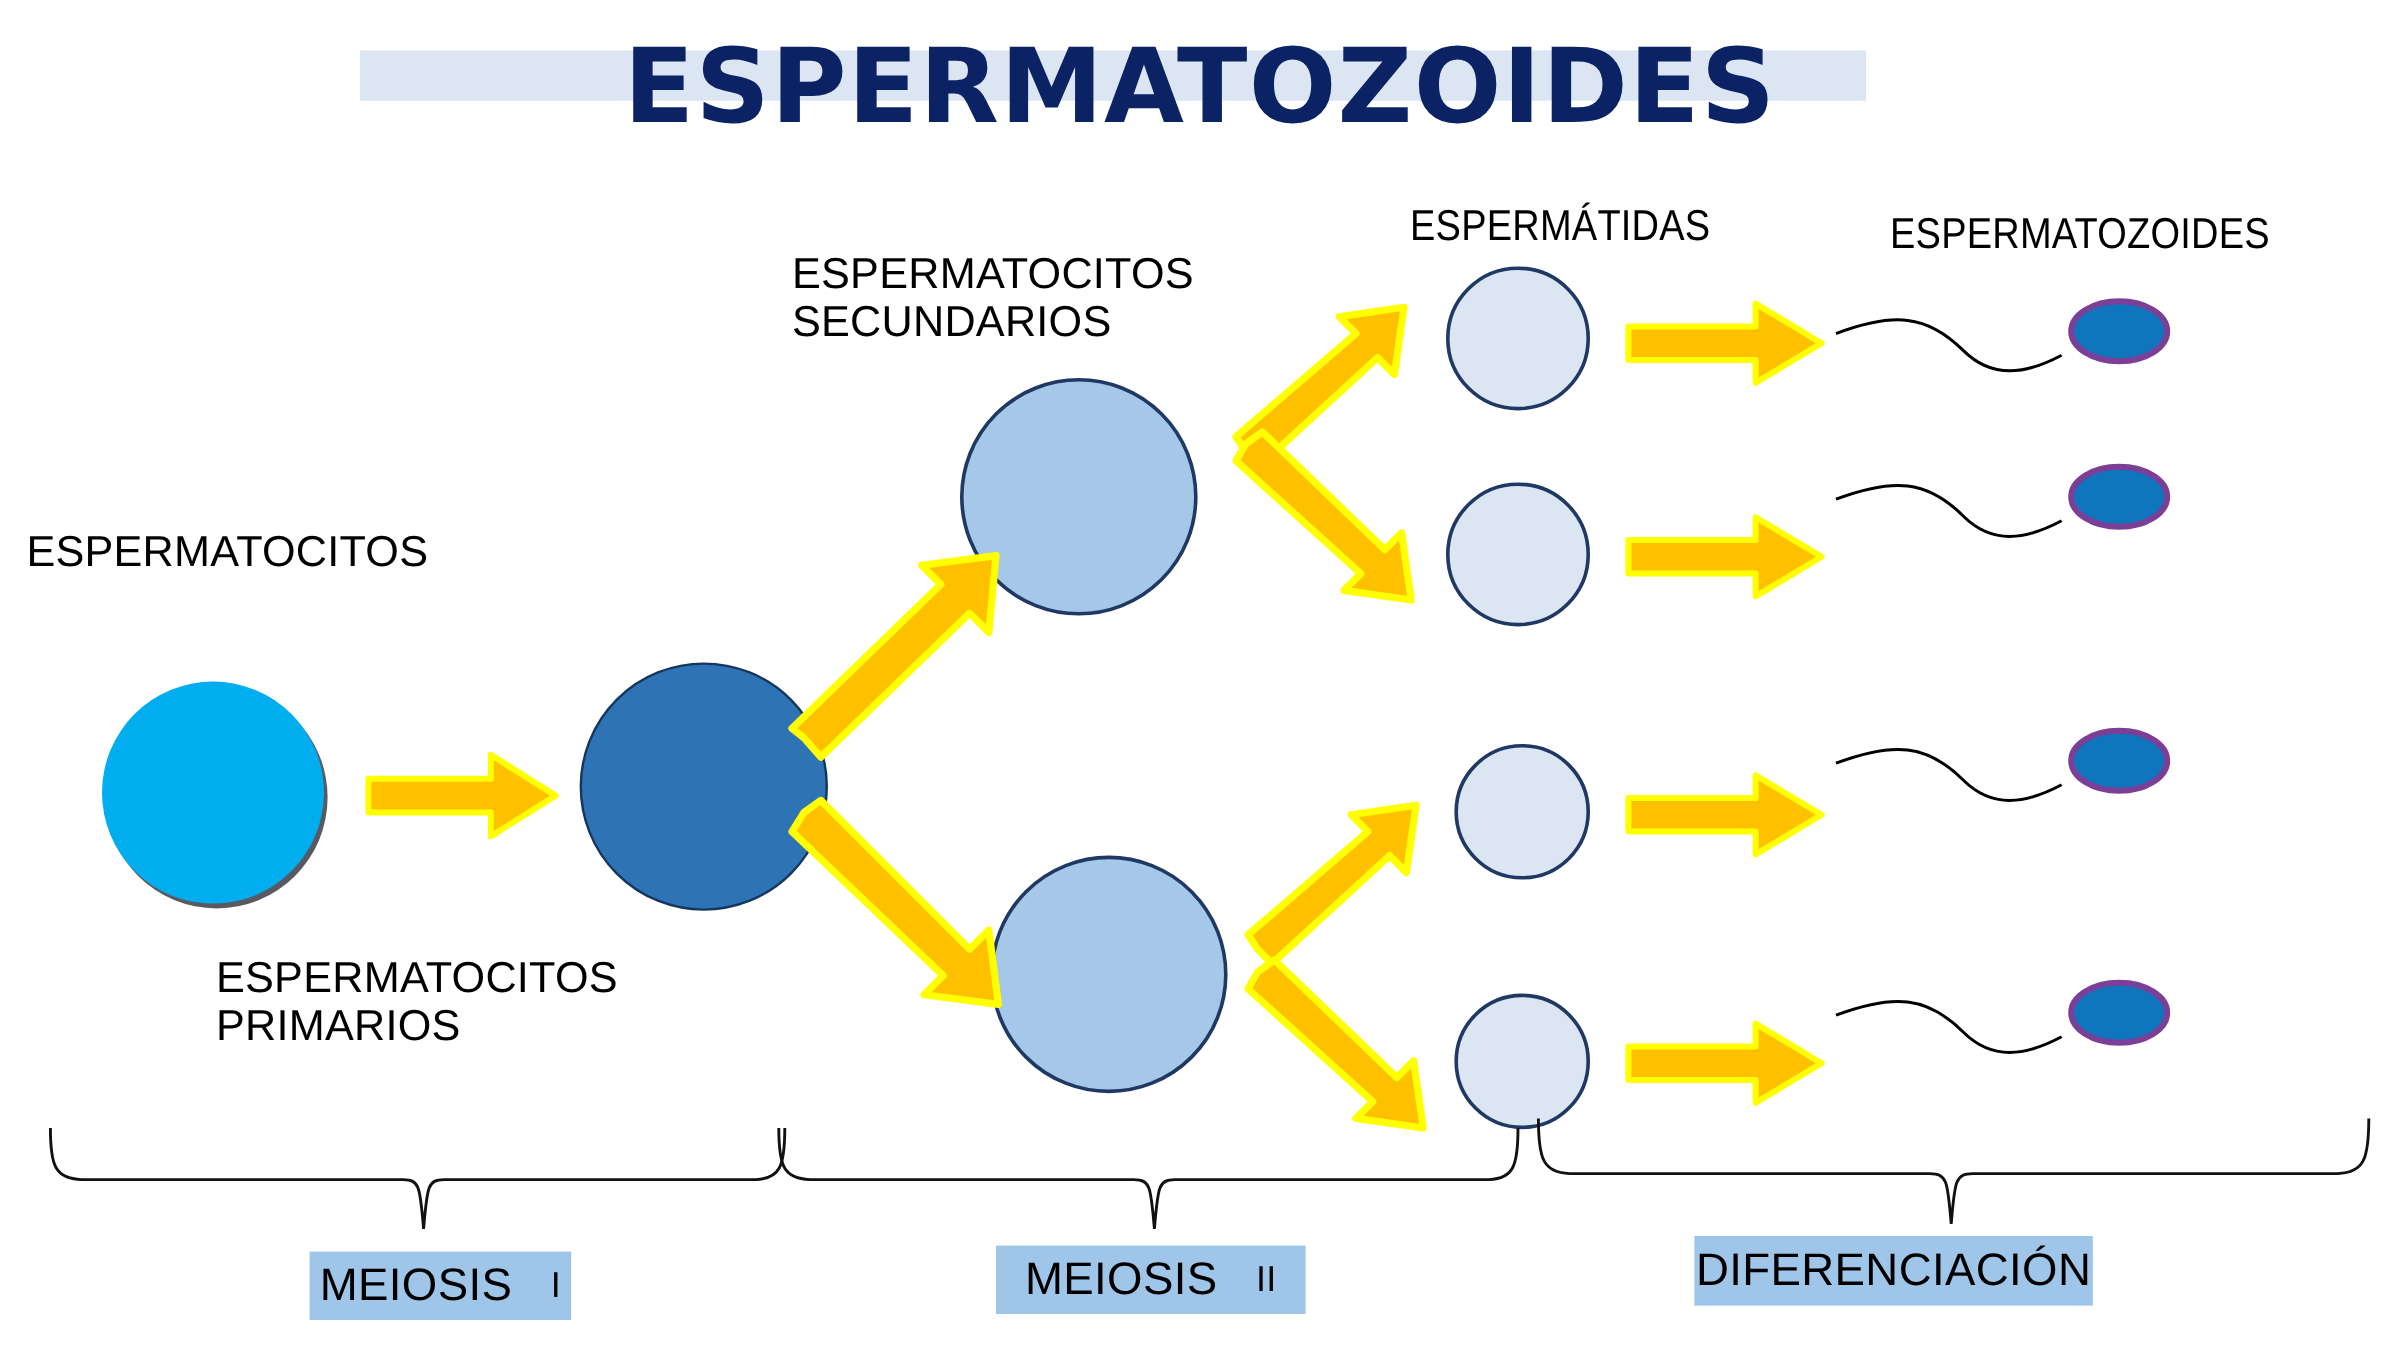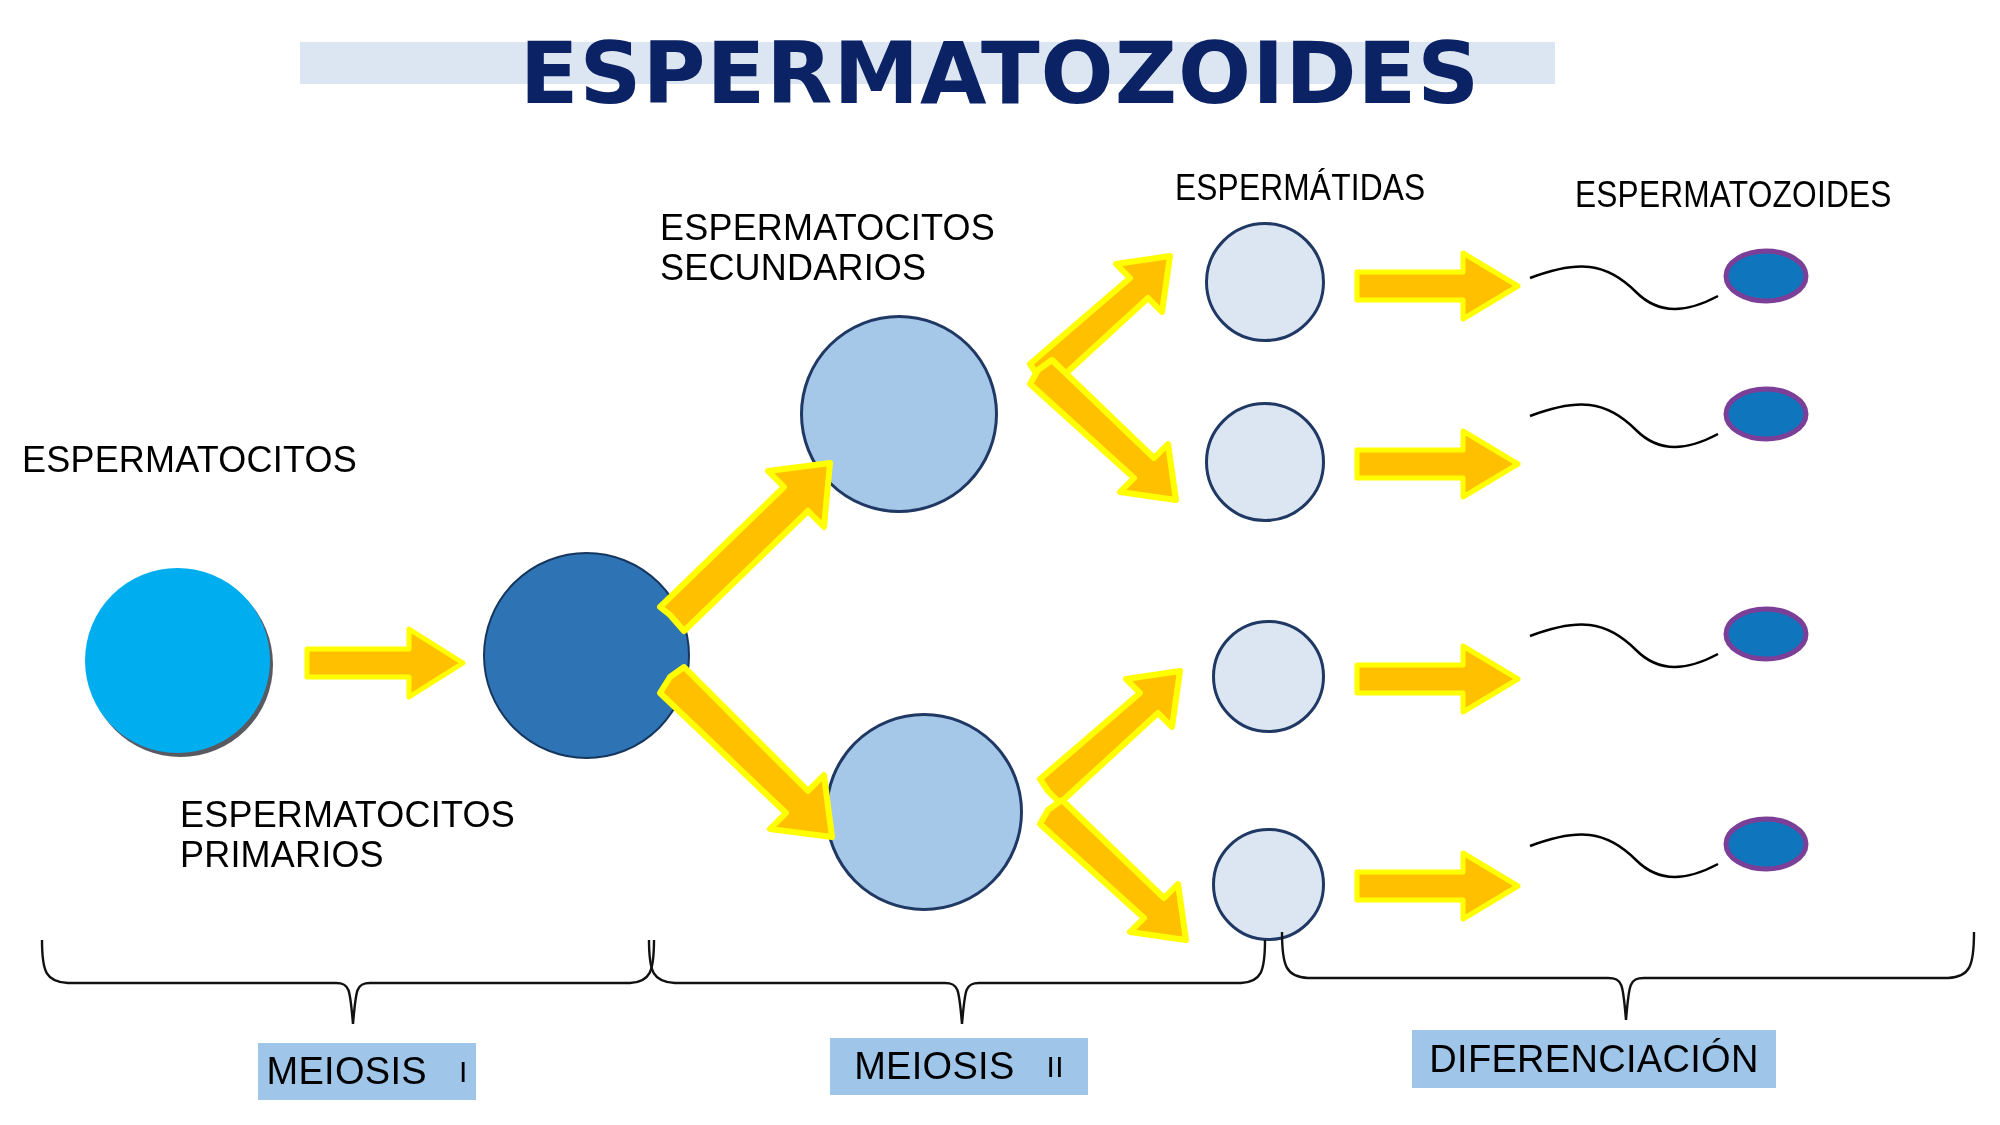--- a/index.html
+++ b/index.html
@@ -194,17 +194,17 @@
   <div class="chip cond" style="left:258px;top:1043px;width:218px;height:57px;">
     <span>MEIOSIS</span>
     <span class="sm">I</span>
   </div>
 
   <div class="chip cond" style="left:830px;top:1038px;width:258px;height:57px;">
     <span>MEIOSIS</span>
     <span class="sm">II</span>
   </div>
 
-  <div class="chip" style="left:1412px;top:1030px;width:364px;height:58px;">
+  <div class="chip" style="left:1412px;top:1030px;width:332px;height:58px;">
     <span>DIFERENCIACIÓN</span>
   </div>
 
 </div>
 
 </body></html>

